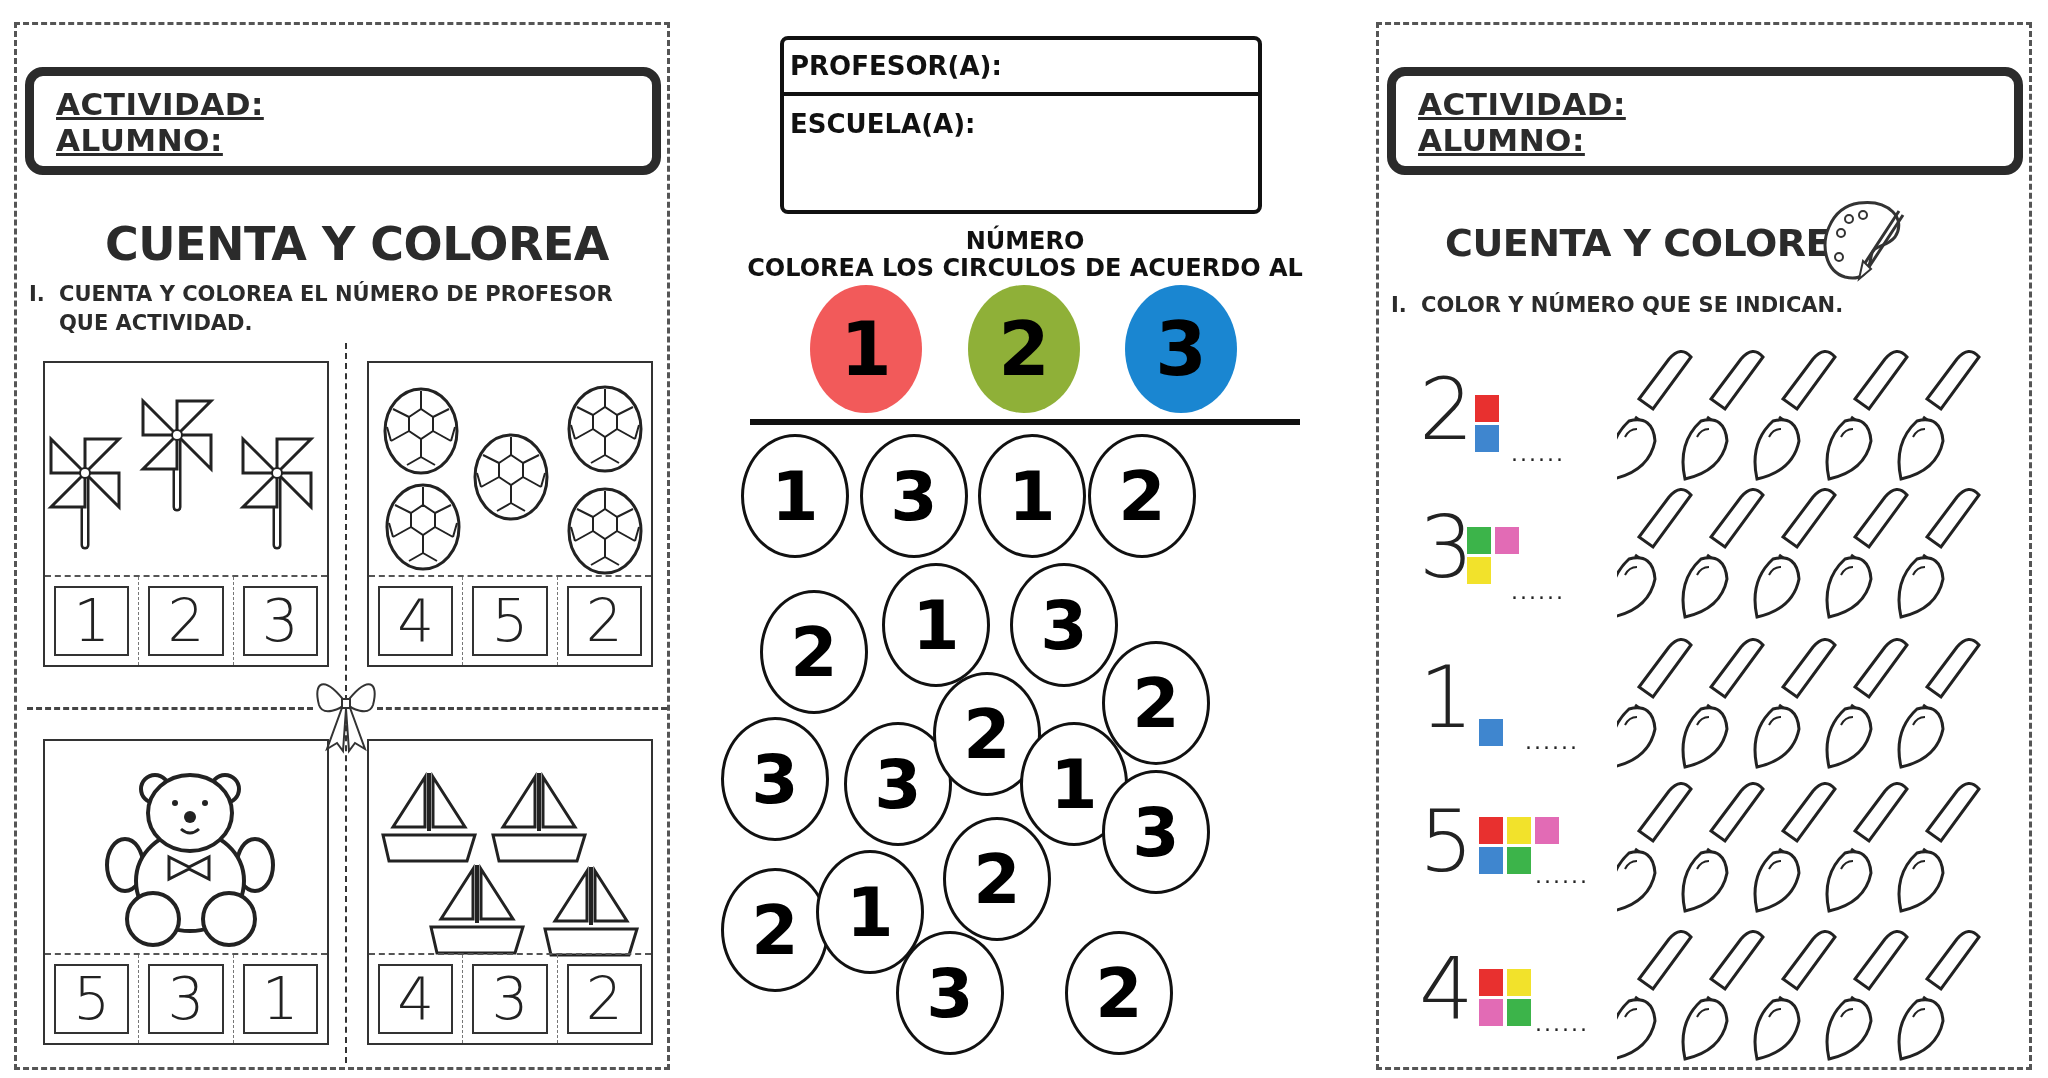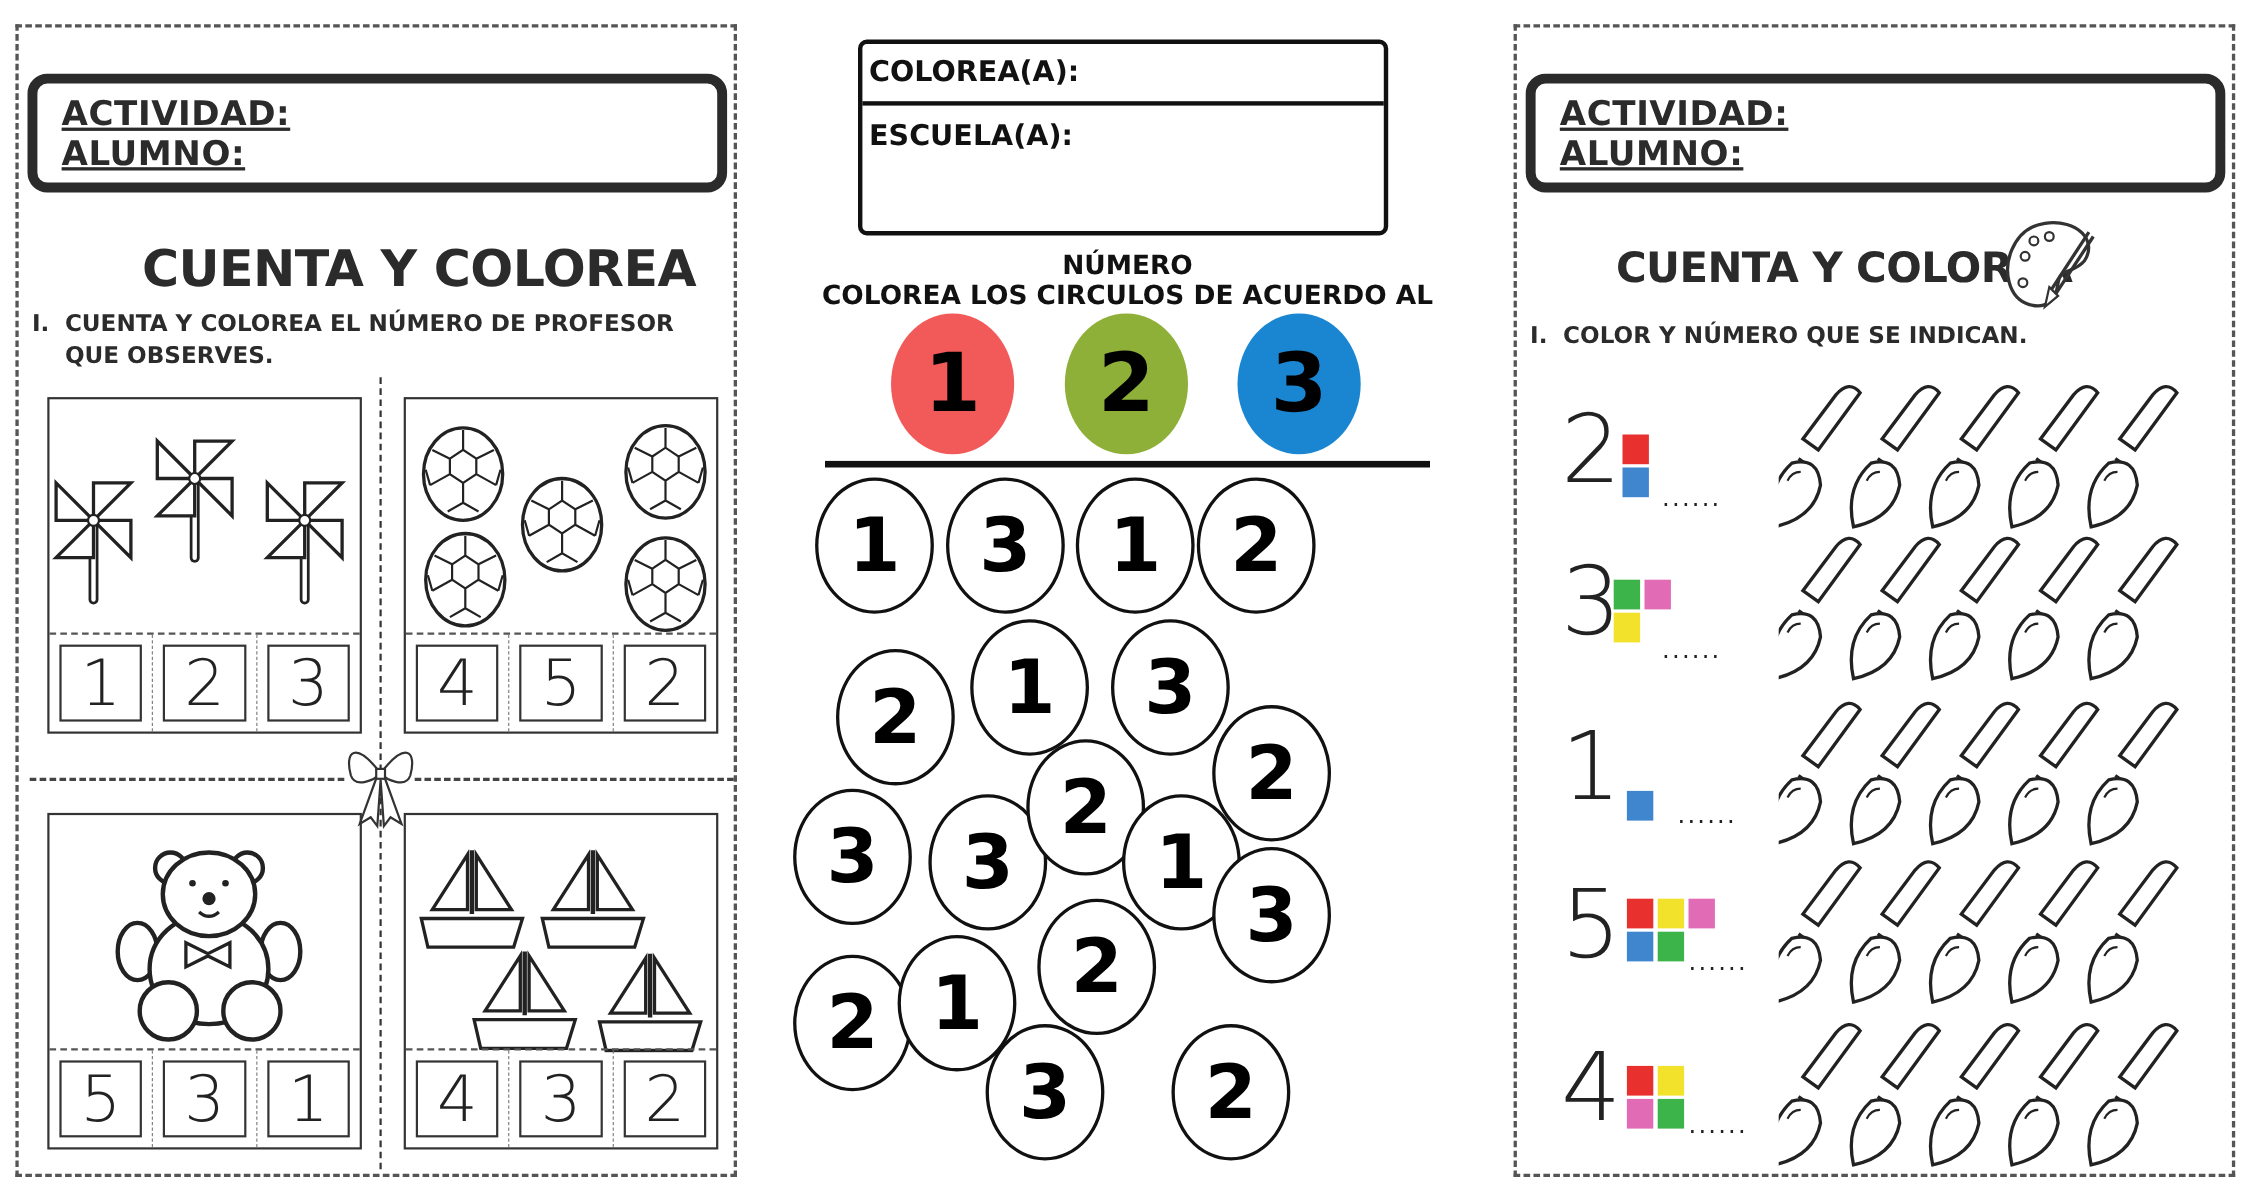--- a/index.html
+++ b/index.html
@@ -5,21 +5,21 @@
   html,body{margin:0;padding:0;background:#fff;}
   body{width:2048px;height:1078px;position:relative;overflow:hidden;font-family:"DejaVu Sans",sans-serif;color:#111;}
   .page{position:absolute;box-sizing:border-box;}
   .dash-frame{border:3px dashed #555;}
   #left{left:14px;top:22px;width:656px;height:1048px;}
   #mid{left:700px;top:0;width:650px;height:1078px;}
   #right{left:1376px;top:22px;width:656px;height:1048px;}
 
   .header-box{position:absolute;border:9px solid #2b2b2b;border-radius:18px;box-sizing:border-box;}
   .header-box .hl{position:absolute;left:22px;font-family:"DejaVu Sans",sans-serif;font-weight:bold;font-size:31px;line-height:36px;color:#2b2b2b;letter-spacing:0.5px;text-decoration:underline;}
-  .title{position:absolute;font-weight:bold;font-size:46px;color:#2b2b2b;letter-spacing:-0.5px;margin-left:24px;}
+  .title{position:absolute;font-weight:bold;font-size:46px;color:#2b2b2b;letter-spacing:-0.5px;}
   .instr{position:absolute;font-weight:bold;font-size:21px;line-height:29px;color:#2b2b2b;}
   .instr .num{position:absolute;left:-30px;top:0;}
 
   
   .quad{position:absolute;width:286px;height:306px;border:2px solid #333;box-sizing:border-box;}
   .quad .pic{position:absolute;left:0;top:0;right:0;height:216px;}
   .quad .opts{position:absolute;left:0;right:0;bottom:0;height:88px;border-top:2px dashed #555;display:flex;}
   .quad .opt{flex:1;position:relative;border-right:1px dashed #777;}
   .quad .opt:last-child{border-right:none;}
   .quad .opt span{position:absolute;left:9px;top:9px;right:9px;bottom:9px;border:2px solid #333;display:flex;align-items:center;justify-content:center;font-family:"DejaVu Sans",sans-serif;font-weight:200;font-size:58px;color:#222;}
@@ -78,21 +78,21 @@
 
 <div class="page dash-frame" id="left">
   <div class="header-box" style="left:8px;top:42px;width:636px;height:108px;">
     <div class="hl" style="top:10px;">ACTIVIDAD:</div>
     <div class="hl" style="top:46px;">ALUMNO:</div>
   </div>
   <div class="title" style="left:88px;top:192px;">CUENTA Y COLOREA</div>
   <div class="instr" style="left:42px;top:255px;width:600px;">
     <span class="num">I.</span>
     <div>CUENTA Y COLOREA EL NÚMERO DE PROFESOR</div>
-    <div>QUE OBSERVES.</div>
+    <div>QUE ACTIVIDAD.</div>
   </div>
 
   <div class="sep-v" style="left:328px;top:318px;height:720px;"></div>
   <div class="sep-h" style="left:10px;top:682px;width:286px;"></div>
   <div class="sep-h" style="left:360px;top:682px;width:290px;"></div>
   <svg style="position:absolute;left:296px;top:648px;" width="66" height="82">
     <path d="M33,30 C10,0 0,10 6,32 C10,44 28,36 33,30 C38,36 56,44 60,32 C66,10 56,0 33,30 Z" fill="#fff" stroke="#333" stroke-width="2"></path>
     <path d="M30,32 L14,76 L24,70 L30,78 L33,36 M36,32 L52,76 L42,70 L36,78 L33,36" fill="#fff" stroke="#333" stroke-width="2"></path>
     <rect x="29" y="26" width="8" height="9" fill="#fff" stroke="#333" stroke-width="2"></rect>
   </svg>
@@ -182,21 +182,21 @@
         </div>
       <div class="opt">
           <span>2</span>
         </div>
     </div>
   </div>
 </div>
 
 <div class="page" id="mid">
   <div class="info-table">
-    <div class="info-row">COLOREA(A):</div>
+    <div class="info-row">PROFESOR(A):</div>
     <div class="info-row">ESCUELA(A):</div>
   </div>
   <div class="mid-instr">
     <div>NÚMERO</div>
     <div>COLOREA LOS CIRCULOS DE ACUERDO AL</div>
   </div>
 
   <div class="key-circle" style="left:110px;top:285px;background:#f25a5a;">1</div>
   <div class="key-circle" style="left:268px;top:285px;background:#8fb038;">2</div>
   <div class="key-circle" style="left:425px;top:285px;background:#1a86d1;">3</div>

